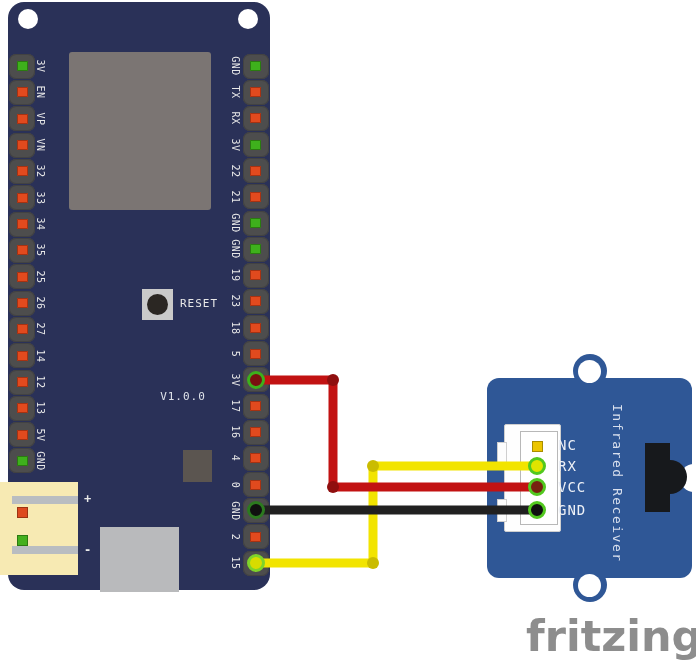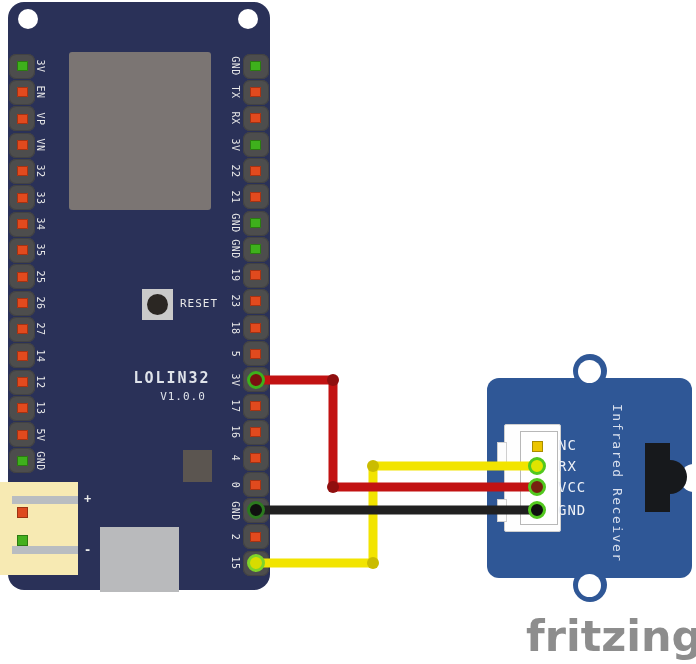--- a/index.html
+++ b/index.html
@@ -66,21 +66,20 @@
   <div class="abs bat-bar" style="top:496px;"></div>
   <div class="abs bat-bar" style="top:546px;"></div>
   <div class="abs bat-red"></div>
   <div class="abs bat-green"></div>
   <div class="abs bat-sign" style="left:84px;top:492px;">+</div>
   <div class="abs bat-sign" style="left:84px;top:543px;">-</div>
 
   <div class="abs reset-btn"></div>
   <div class="abs reset-circle"></div>
   <div class="abs reset-label">RESET</div>
-  <div class="abs board-name">LOLIN32</div>
   <div class="abs board-version">V1.0.0</div>
 
   <div id="left-pins">
       <div class="abs pin-cell" style="left: 9px; top: 53.5px;"></div>
       <div class="abs pin-pad pad-green" style="left: 17px; top: 61px;"></div>
       <div class="abs pin-label" style="left: 19px; top: 59px;">3V</div>
       <div class="abs pin-cell" style="left: 9px; top: 79.8px;"></div>
       <div class="abs pin-pad pad-red" style="left: 17px; top: 87.3px;"></div>
       <div class="abs pin-label" style="left: 19px; top: 85.3px;">EN</div>
       <div class="abs pin-cell" style="left: 9px; top: 106.2px;"></div>

